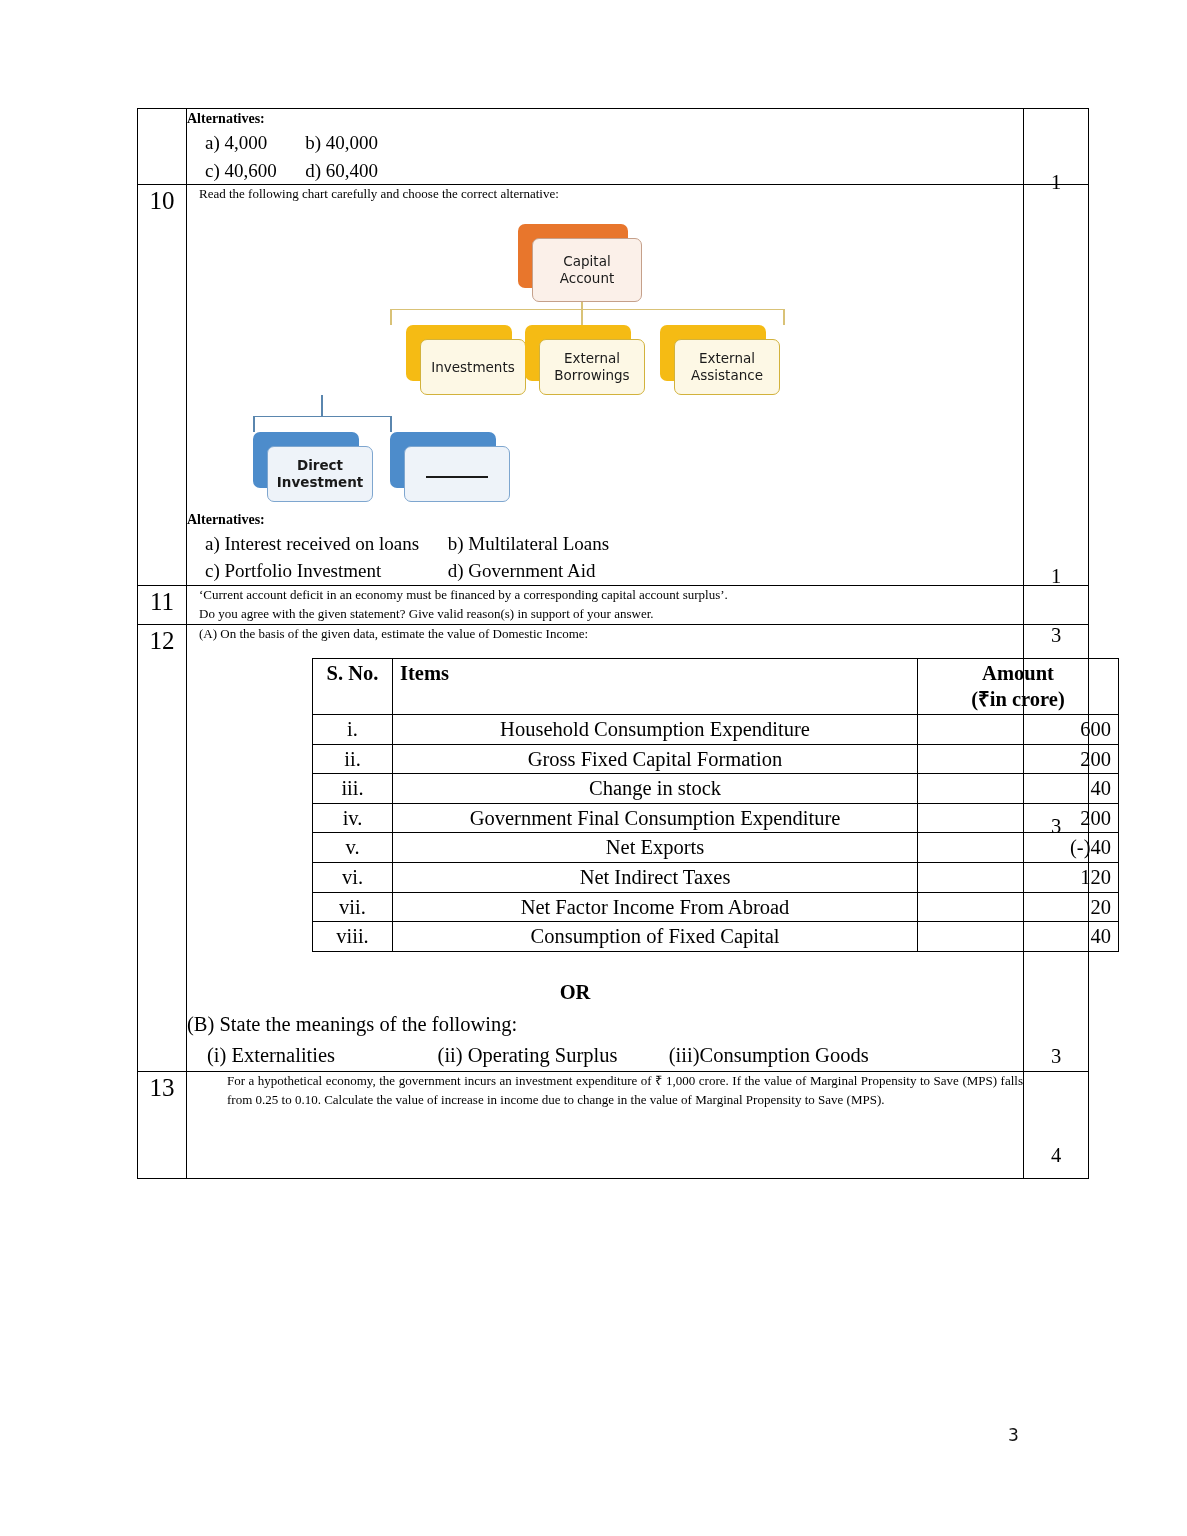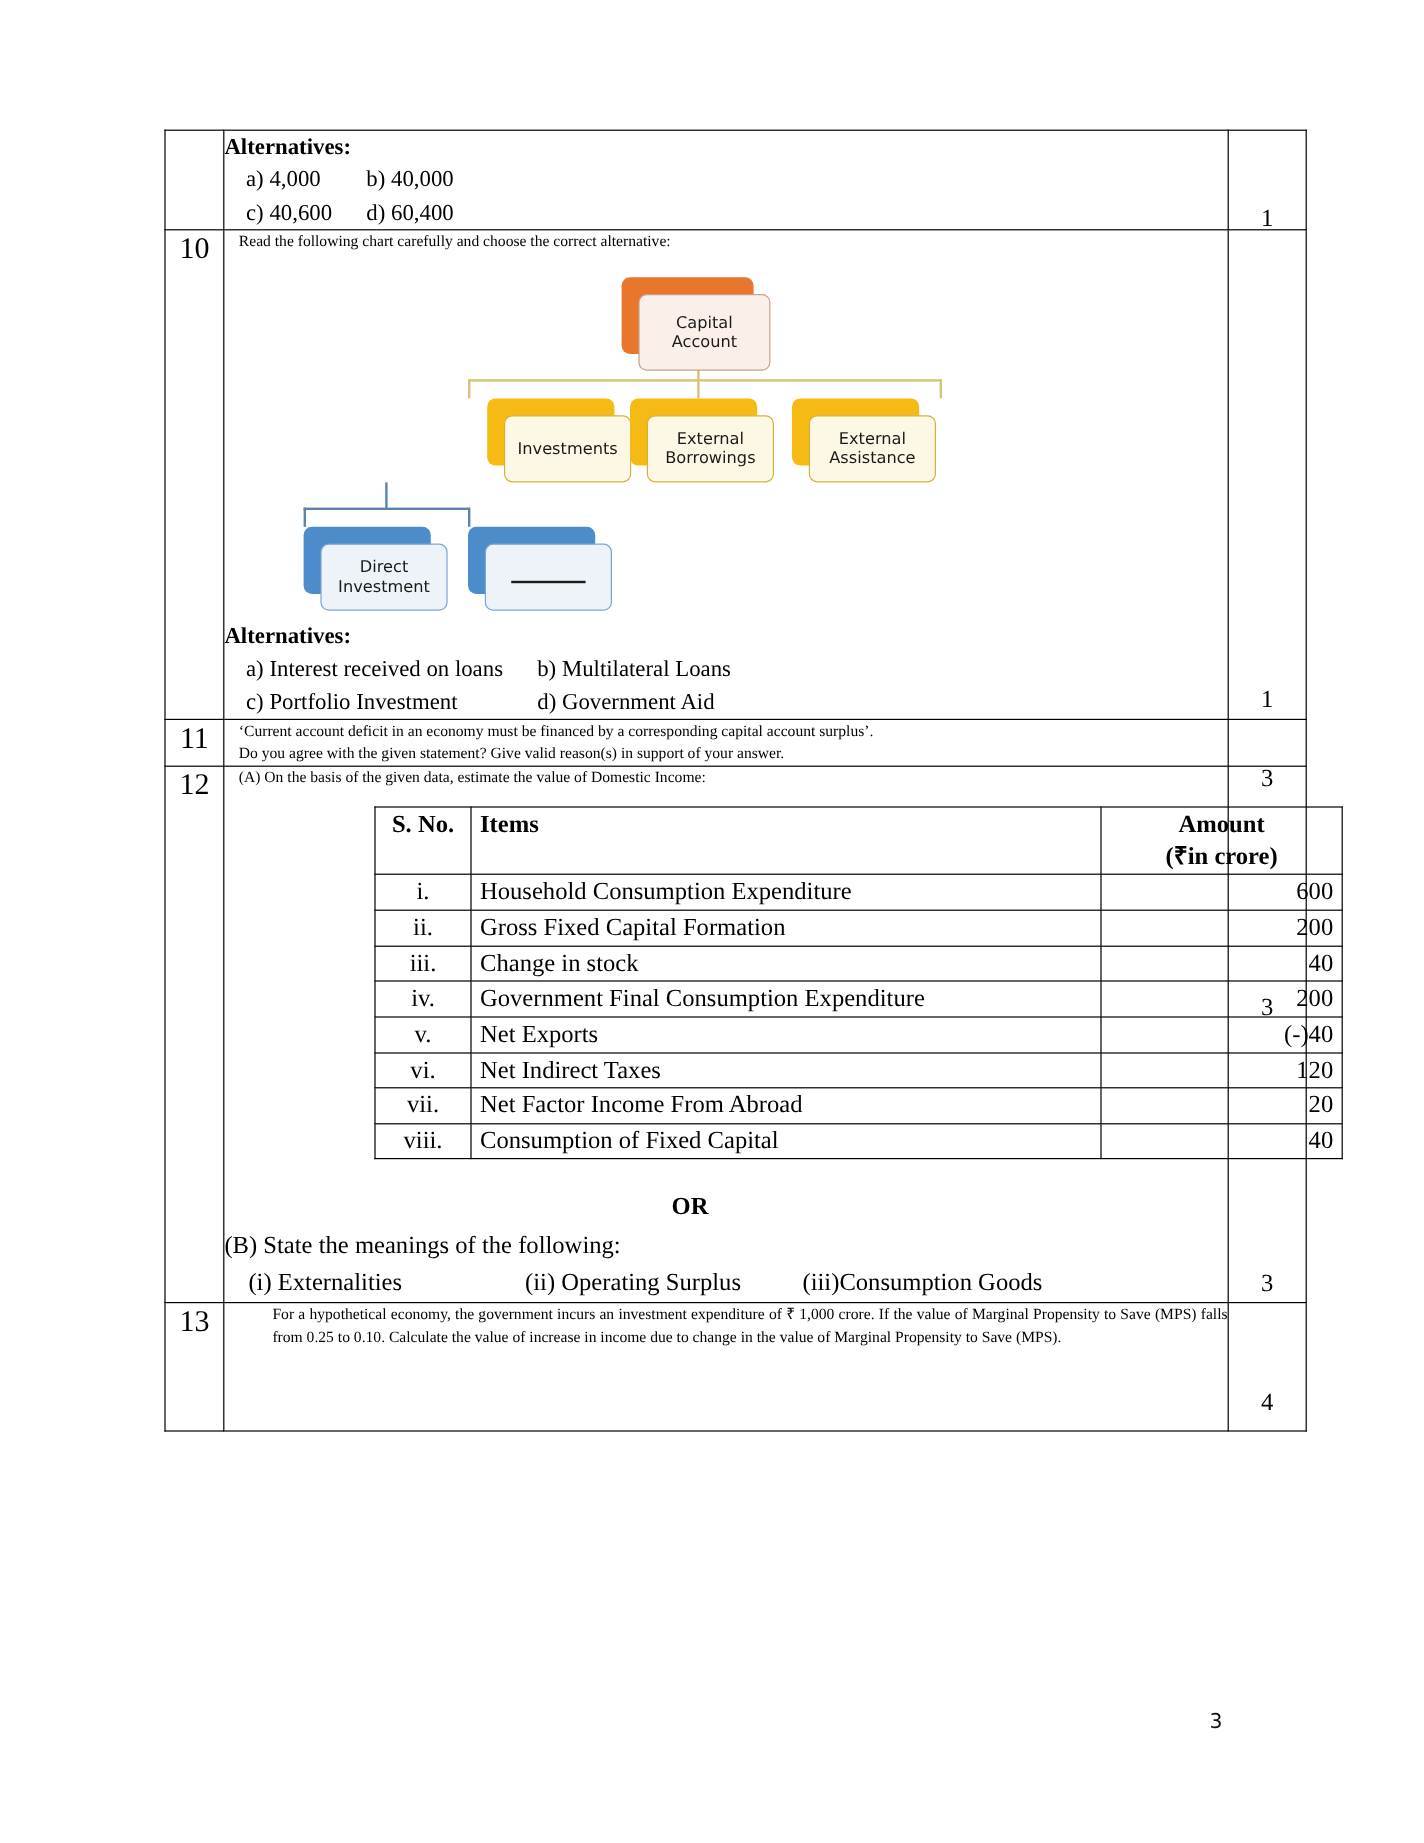--- a/index.html
+++ b/index.html
@@ -46,21 +46,21 @@
     padding: 9px 11px 10px 11px;
     font-size: 20.5px;
     line-height: 1.44;
   }
   td.mark {
     text-align: center;
     font-size: 20.5px;
     position: relative;
   }
   .mark-inner { position: absolute; left: 0; right: 0; }
-  .alt-head { font-weight: bold; font-size: 19px; }
+  .alt-head { font-weight: bold; font-size: 14px; }
   .alt-row { padding-left: 18px; white-space: pre; font-size: 19px; }
   .qtext { font-size: 13px; line-height: 1.46; margin-left: 12px; }
   .justify { text-align: justify; text-align-last: left; }
 
   
   .chart-wrap {
     position: relative;
     height: 300px;
     margin-top: 6px;
   }
@@ -123,21 +123,21 @@
     line-height: 1.30;
   }
   col.d-sno  { width: 80px; }
   col.d-item { width: 525px; }
   col.d-amt  { width: 201px; }
   table.data th { font-weight: bold; }
   .th-sno  { text-align: center; vertical-align: top; }
   .th-item { text-align: left;   vertical-align: top; }
   .th-amt  { text-align: center; vertical-align: top; }
   .td-sno  { text-align: center; }
-  .td-item { text-align: left; }
+  .td-item { text-align: center; }
   .td-amt  { text-align: right; padding-right: 18px; }
 
   .or-block { margin-top: 26px; }
   .or-word  { text-align: center; font-weight: bold; font-size: 20.5px; margin-left: -60px; }
   .b-line   { font-size: 20.5px; margin-top: 2px; }
   .b-opts   { font-size: 20.5px; padding-left: 20px; margin-top: 2px; white-space: pre; }
 
   
   #page-number {
     position: absolute;
@@ -205,21 +205,21 @@
         <div class="node lv2" style="left:338px; top:115px; width:106px; height:56px;">
           <div class="shadow"></div>
           <div class="face">External Borrowings</div>
         </div>
 
         <div class="node lv2" style="left:473px; top:115px; width:106px; height:56px;">
           <div class="shadow"></div>
           <div class="face">External Assistance</div>
         </div>
 
-        <div class="node lv3" style="left:66px; top:222px; width:106px; height:56px;">
+        <div class="node lv3" style="left:66px; top:222px; width:106px; height:56px;font-weight:bold;">
           <div class="shadow"></div>
           <div class="face">Direct Investment</div>
         </div>
 
         <div class="node lv3" style="left:203px; top:222px; width:106px; height:56px;">
           <div class="shadow"></div>
           <div class="face">
             <span class="blank-line"></span>
           </div>
         </div>

